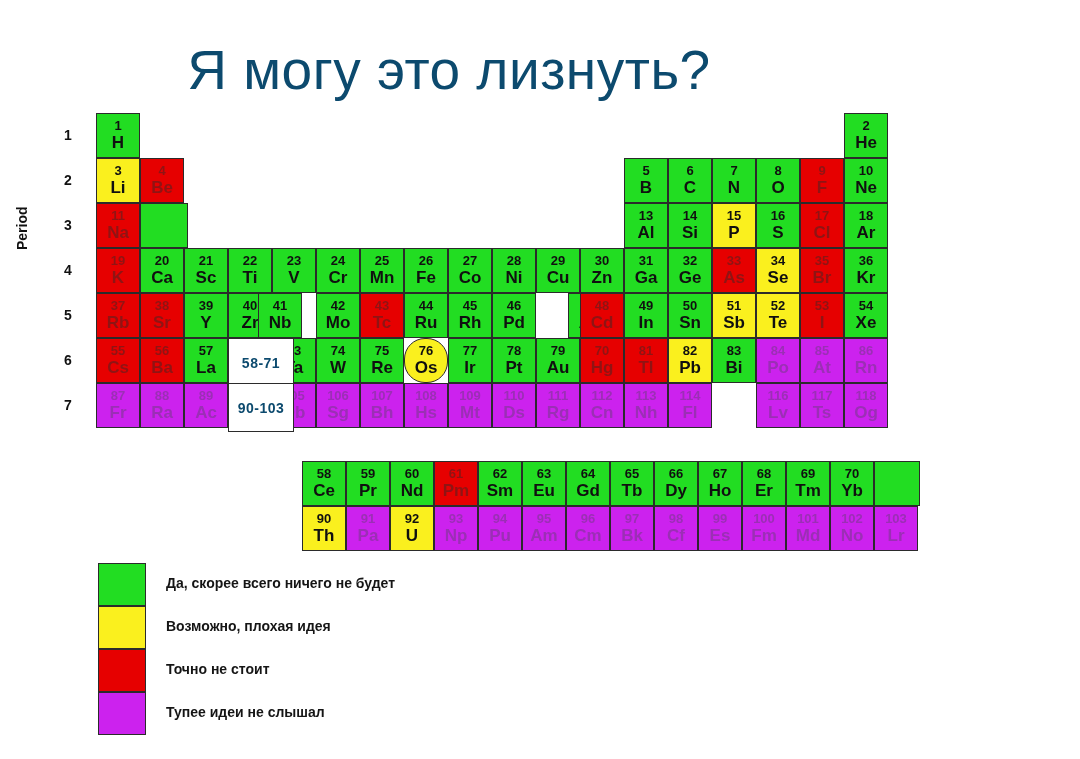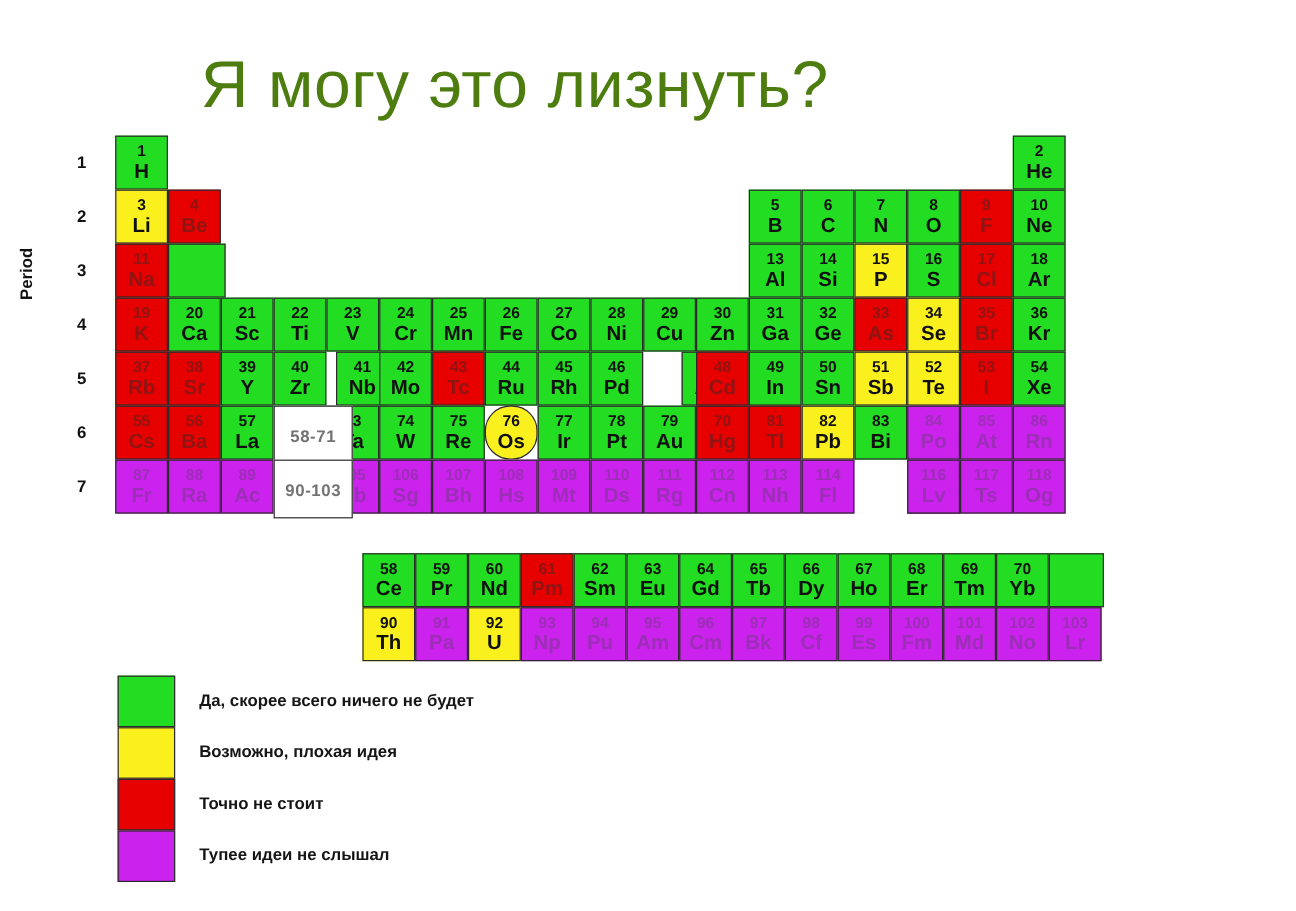--- a/index.html
+++ b/index.html
@@ -10,22 +10,23 @@
     overflow:hidden;
     position:relative;
   }
   #page-title{
     position:absolute;
     left:0;top:38px;width:858px;
     text-align:center;
     font-size:55px;
     font-weight:400;
     letter-spacing:0.5px;
-    color:#4d7c0f;
+    color:#0c4a6e;
     font-family:"Liberation Sans","DejaVu Sans",sans-serif;
+    padding-left:20px;
   }
 
   
   #table-area{
     position:absolute;
     left:0;top:0;width:1080px;height:759px;
   }
   #period-axis-label{
     position:absolute;
     left:14px;top:250px;
@@ -74,21 +75,21 @@
   .c-red .z,.c-red .sym{color:#8f1414;}
   .c-purple .z,.c-purple .sym{color:#9b2fb5;}
 
   .ph{ 
     position:absolute;
     height:49px;
     box-sizing:border-box;
     border:1px solid #2b2b2b;
     background:#ffffff;
     display:flex;align-items:center;justify-content:center;
-    font-size:14px;font-weight:bold;color:#737373;
+    font-size:14px;font-weight:bold;color:#0c4a6e;
     letter-spacing:0.5px;
   }
 
   
   #legend{position:absolute;left:98px;top:563px;}
   .legend-row{position:relative;height:43px;}
   .legend-swatch{
     position:absolute;left:0;top:0;
     width:48px;height:43px;
     box-sizing:border-box;
@@ -270,21 +271,21 @@
         <span class="sym">Sr</span>
       </div>
       <div class="cell c-green" style="left: 184px; top: 293px;">
         <span class="z">39</span>
         <span class="sym">Y</span>
       </div>
       <div class="cell c-green" style="left: 228px; top: 293px;">
         <span class="z">40</span>
         <span class="sym">Zr</span>
       </div>
-      <div class="cell c-green" style="left: 280px; top: 293px;">
+      <div class="cell c-green" style="left: 258px; top: 293px;">
         <span class="z">41</span>
         <span class="sym">Nb</span>
       </div>
       <div class="cell c-green" style="left: 316px; top: 293px;">
         <span class="z">42</span>
         <span class="sym">Mo</span>
       </div>
       <div class="cell c-red" style="left: 360px; top: 293px;">
         <span class="z">43</span>
         <span class="sym">Tc</span>

